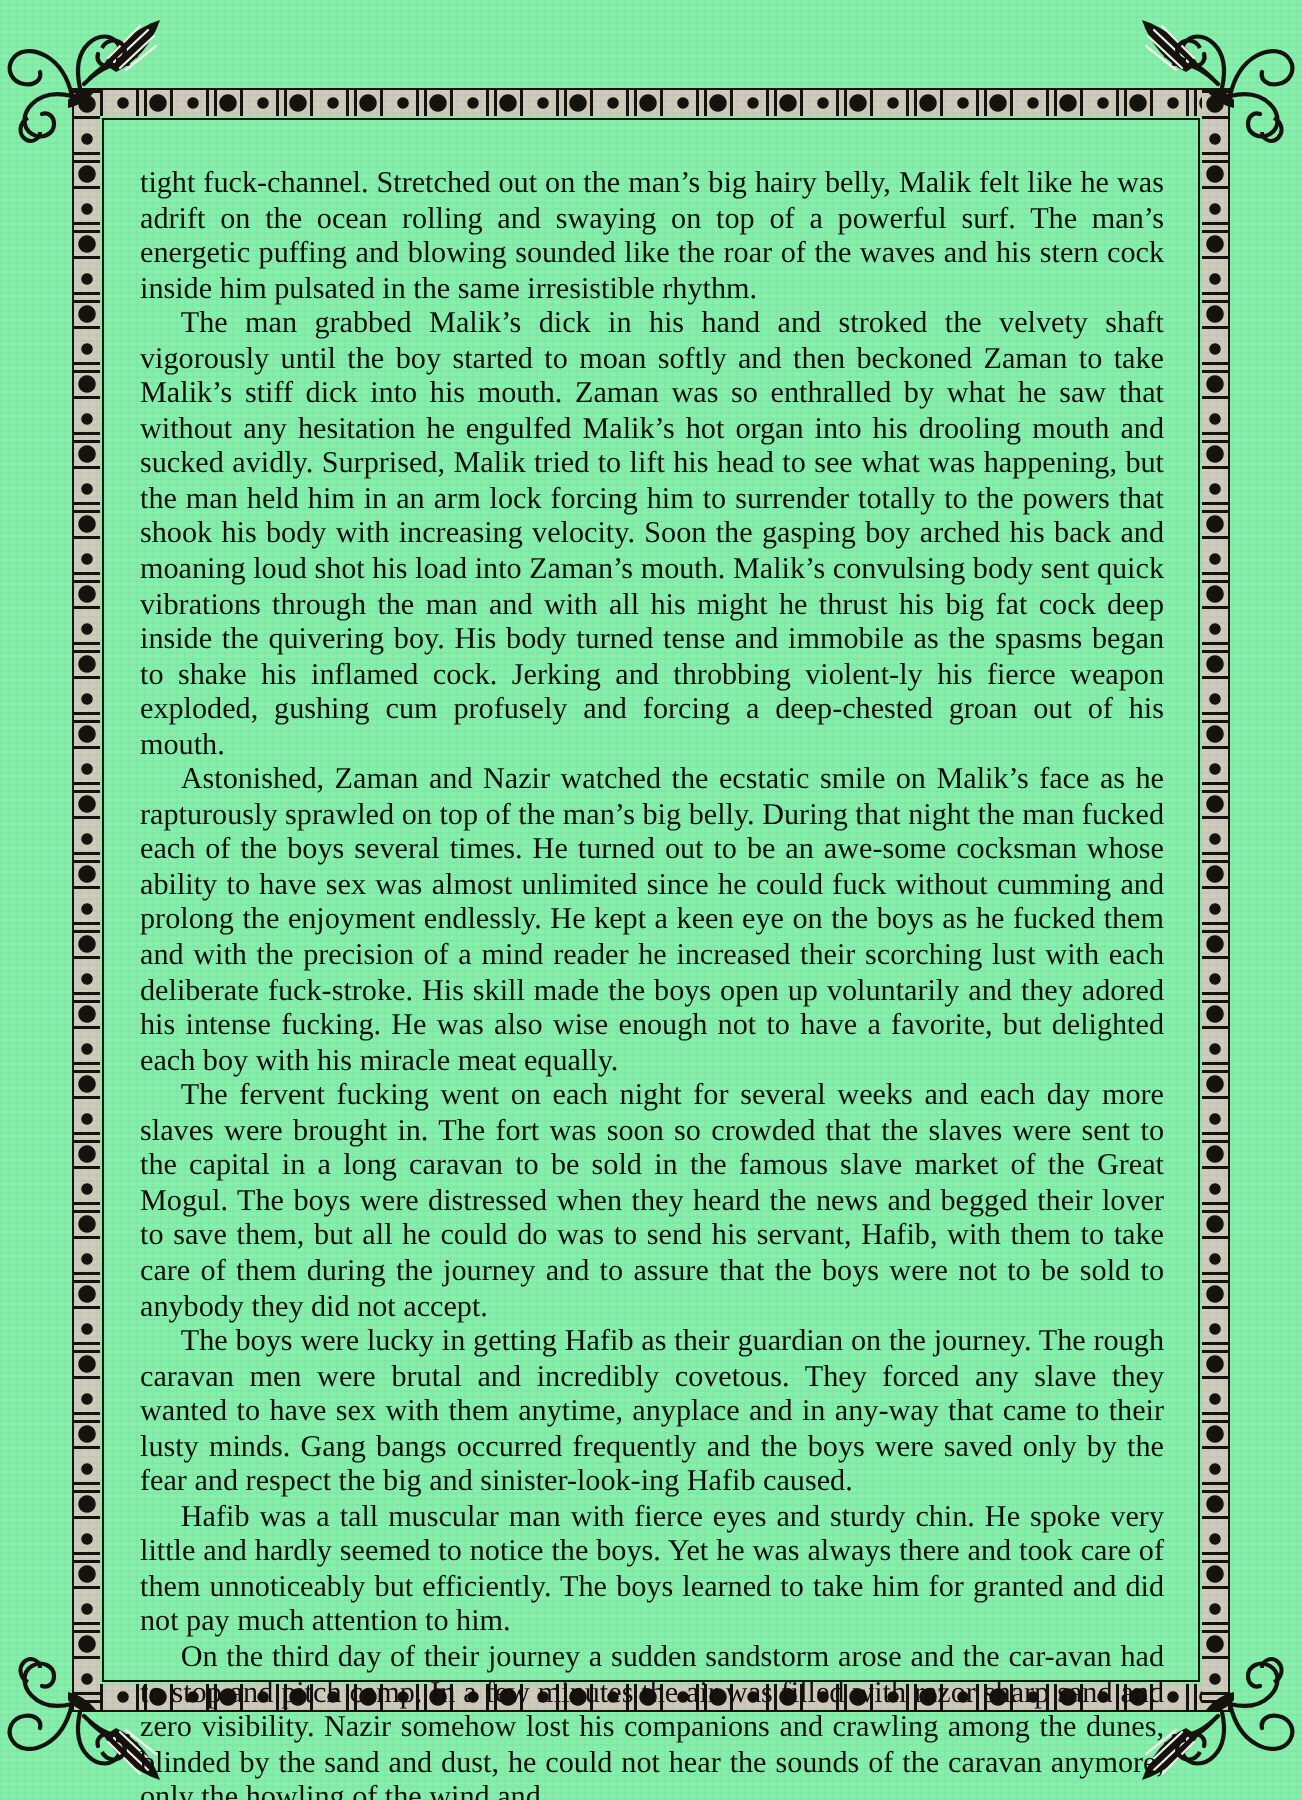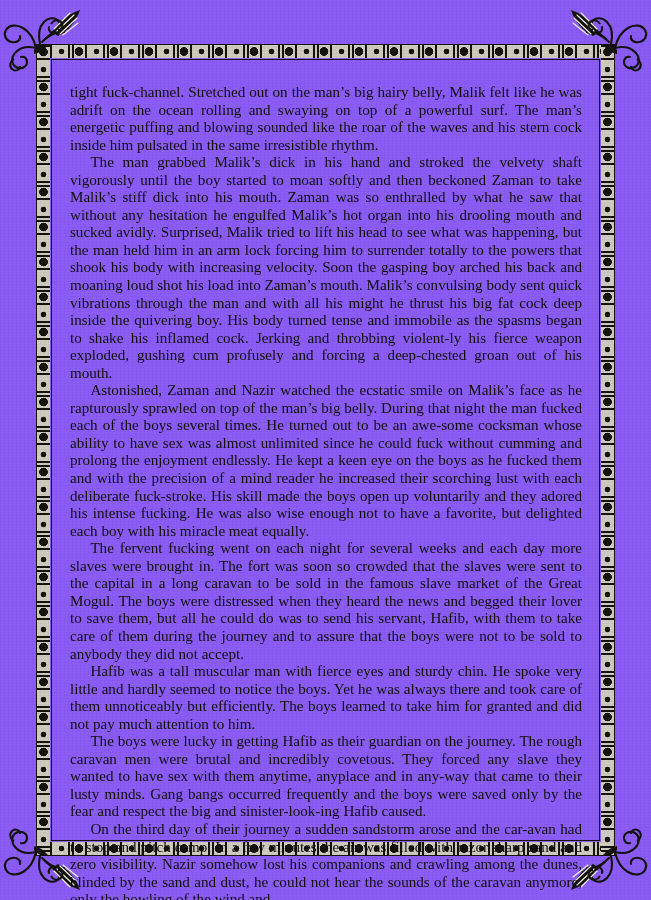--- a/index.html
+++ b/index.html
@@ -6,21 +6,21 @@
   html, body {
     margin: 0;
     padding: 0;
     background: #ffffff;
   }
 
   .page {
     position: relative;
     width: 651px;
     height: 900px;
-    background: #8b5cf6;
+    background: #86efac;
     overflow: hidden;
     box-sizing: border-box;
   }
 
   
 
   .frame {
     position: absolute;
     left: 36px;
     top: 44px;
@@ -257,19 +257,19 @@
         <path d="M44 52 C48 47 54 45 58 47 C54 52 49 55 44 56 Z" fill="#14130e"></path>
       </svg>
     </div>
   </div>
 
   <div class="textblock">
     <p class="noindent">tight fuck-channel. Stretched out on the man’s big hairy belly, Malik felt like he was adrift on the ocean rolling and swaying on top of a powerful surf. The man’s energetic puffing and blowing sounded like the roar of the waves and his stern cock inside him pulsated in the same irresistible rhythm.</p>
     <p>The man grabbed Malik’s dick in his hand and stroked the velvety shaft vigorously until the boy started to moan softly and then beckoned Zaman to take Malik’s stiff dick into his mouth. Zaman was so enthralled by what he saw that without any hesitation he engulfed Malik’s hot organ into his drooling mouth and sucked avidly. Surprised, Malik tried to lift his head to see what was happening, but the man held him in an arm lock forcing him to surrender totally to the powers that shook his body with increasing velocity. Soon the gasping boy arched his back and moaning loud shot his load into Zaman’s mouth. Malik’s convulsing body sent quick vibrations through the man and with all his might he thrust his big fat cock deep inside the quivering boy. His body turned tense and immobile as the spasms began to shake his inflamed cock. Jerking and throbbing violent-ly his fierce weapon exploded, gushing cum profusely and forcing a deep-chested groan out of his mouth.</p>
     <p>Astonished, Zaman and Nazir watched the ecstatic smile on Malik’s face as he rapturously sprawled on top of the man’s big belly. During that night the man fucked each of the boys several times. He turned out to be an awe-some cocksman whose ability to have sex was almost unlimited since he could fuck without cumming and prolong the enjoyment endlessly. He kept a keen eye on the boys as he fucked them and with the precision of a mind reader he increased their scorching lust with each deliberate fuck-stroke. His skill made the boys open up voluntarily and they adored his intense fucking. He was also wise enough not to have a favorite, but delighted each boy with his miracle meat equally.</p>
     <p>The fervent fucking went on each night for several weeks and each day more slaves were brought in. The fort was soon so crowded that the slaves were sent to the capital in a long caravan to be sold in the famous slave market of the Great Mogul. The boys were distressed when they heard the news and begged their lover to save them, but all he could do was to send his servant, Hafib, with them to take care of them during the journey and to assure that the boys were not to be sold to anybody they did not accept.</p>
+    <p>The boys were lucky in getting Hafib as their guardian on the journey. The rough caravan men were brutal and incredibly covetous. They forced any slave they wanted to have sex with them anytime, anyplace and in any-way that came to their lusty minds. Gang bangs occurred frequently and the boys were saved only by the fear and respect the big and sinister-look-ing Hafib caused.</p>
     <p>Hafib was a tall muscular man with fierce eyes and sturdy chin. He spoke very little and hardly seemed to notice the boys. Yet he was always there and took care of them unnoticeably but efficiently. The boys learned to take him for granted and did not pay much attention to him.</p>
-    <p>The boys were lucky in getting Hafib as their guardian on the journey. The rough caravan men were brutal and incredibly covetous. They forced any slave they wanted to have sex with them anytime, anyplace and in any-way that came to their lusty minds. Gang bangs occurred frequently and the boys were saved only by the fear and respect the big and sinister-look-ing Hafib caused.</p>
     <p>On the third day of their journey a sudden sandstorm arose and the car-avan had to stop and pitch camp. In a few minutes the air was filled with razor sharp sand and zero visibility. Nazir somehow lost his companions and crawling among the dunes, blinded by the sand and dust, he could not hear the sounds of the caravan anymore, only the howling of the wind and</p>
   </div>
 
   <div class="grain"></div>
 </div>
 
 </body></html>

